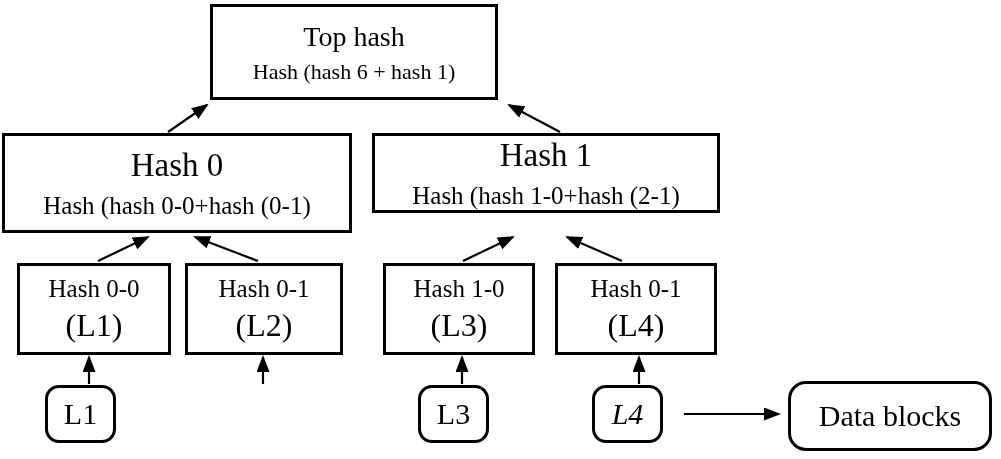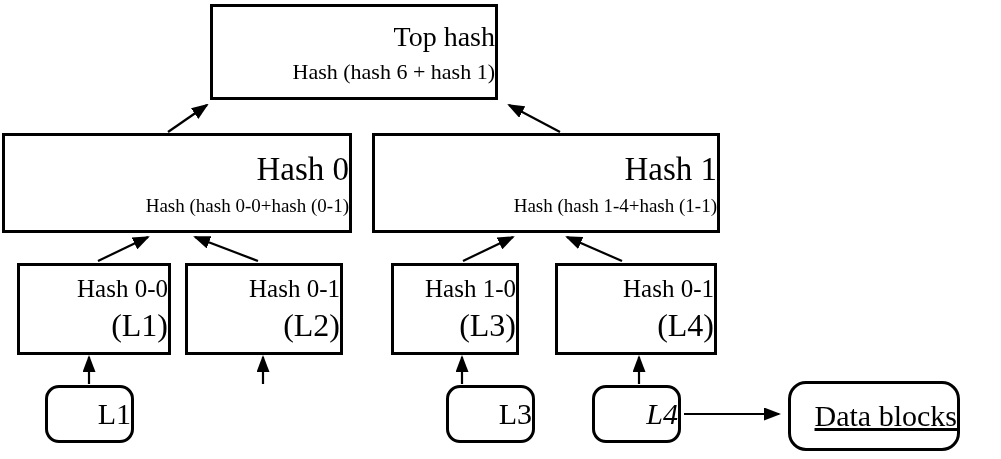--- a/index.html
+++ b/index.html
@@ -15,62 +15,62 @@
     font-family: "Liberation Serif", "DejaVu Serif", serif;
     color: #000000;
     overflow: hidden;
   }
   .node {
     position: absolute;
     background: #ffffff;
     border: 3px solid #000000;
     display: flex;
     flex-direction: column;
-    align-items: flex-end;
+    align-items: center;
     justify-content: center;
     text-align: center;
     box-sizing: border-box;
     line-height: 1.25;
   }
   .node.rounded {
     border-width: 3.5px;
     border-radius: 14px;
   }
   .title   { font-size: 27px; }
   .subtitle{ font-size: 21px; }
 
   
   #node-top   { left: 210px; top: 4px;  width: 288px; height: 96px; }
   #node-top .title    { font-size: 28px; margin-bottom: 4px; }
   #node-top .subtitle { font-size: 22px; }
 
   
   #node-hash0 { left: 2px;   top: 133px; width: 350px; height: 100px; }
-  #node-hash1 { left: 372px; top: 133px; width: 348px; height: 100px; }
+  #node-hash1 { left: 372px; top: 133px; width: 348px; height: 80px; }
   #node-hash0 .title, #node-hash1 .title { font-size: 33px; margin-bottom: 4px; }
-  #node-hash0 .subtitle, #node-hash1 .subtitle { font-size: 19px; }
+  #node-hash0 .subtitle, #node-hash1 .subtitle { font-size: 25px; }
 
   
   .leaf { width: 154px; height: 92px; top: 263px; }
   #node-leaf00 { left: 17px;  }
   #node-leaf01 { left: 185px; width: 158px; }
-  #node-leaf10 { left: 391px; width: 128px; }
+  #node-leaf10 { left: 383px; width: 152px; }
   #node-leaf11 { left: 555px; width: 162px; }
   .leaf .title    { font-size: 25px; }
   .leaf .subtitle { font-size: 32px; }
 
   
-  .block { top: 385px; width: 89px; height: 58px; font-size: 30px; }
+  .block { top: 385px; width: 71px; height: 58px; font-size: 30px; }
   #node-l1 { left: 45px;  }
   #node-l2 { left: 218px; }
-  #node-l3 { left: 418px; margin-left: 28px; }
+  #node-l3 { left: 418px; }
   #node-l4 { left: 592px; font-style: italic; }
   #node-datablocks {
-    left: 788px; top: 381px; width: 172px; height: 70px;
-    font-size: 30px; border-radius: 18px; text-decoration: underline;
+    left: 788px; top: 381px; width: 204px; height: 70px;
+    font-size: 30px; border-radius: 18px;
   }
 
   #arrow-layer {
     position: absolute;
     left: 0; top: 0;
     width: 1001px; height: 459px;
     pointer-events: none;
   }
   #arrow-layer line { stroke: #000000; stroke-width: 2.2px; }
 </style>
@@ -102,21 +102,21 @@
     <div class="title">Top hash</div>
     <div class="subtitle">Hash (hash 6 + hash 1)</div>
   </div>
 
   <div class="node" id="node-hash0">
     <div class="title">Hash 0</div>
     <div class="subtitle">Hash (hash 0-0+hash (0-1)</div>
   </div>
   <div class="node" id="node-hash1">
     <div class="title">Hash 1</div>
-    <div class="subtitle">Hash (hash 1-4+hash (1-1)</div>
+    <div class="subtitle">Hash (hash 1-0+hash (2-1)</div>
   </div>
 
   <div class="node leaf" id="node-leaf00">
     <div class="title">Hash 0-0</div>
     <div class="subtitle">(L1)</div>
   </div>
   <div class="node leaf" id="node-leaf01">
     <div class="title">Hash 0-1</div>
     <div class="subtitle">(L2)</div>
   </div>

